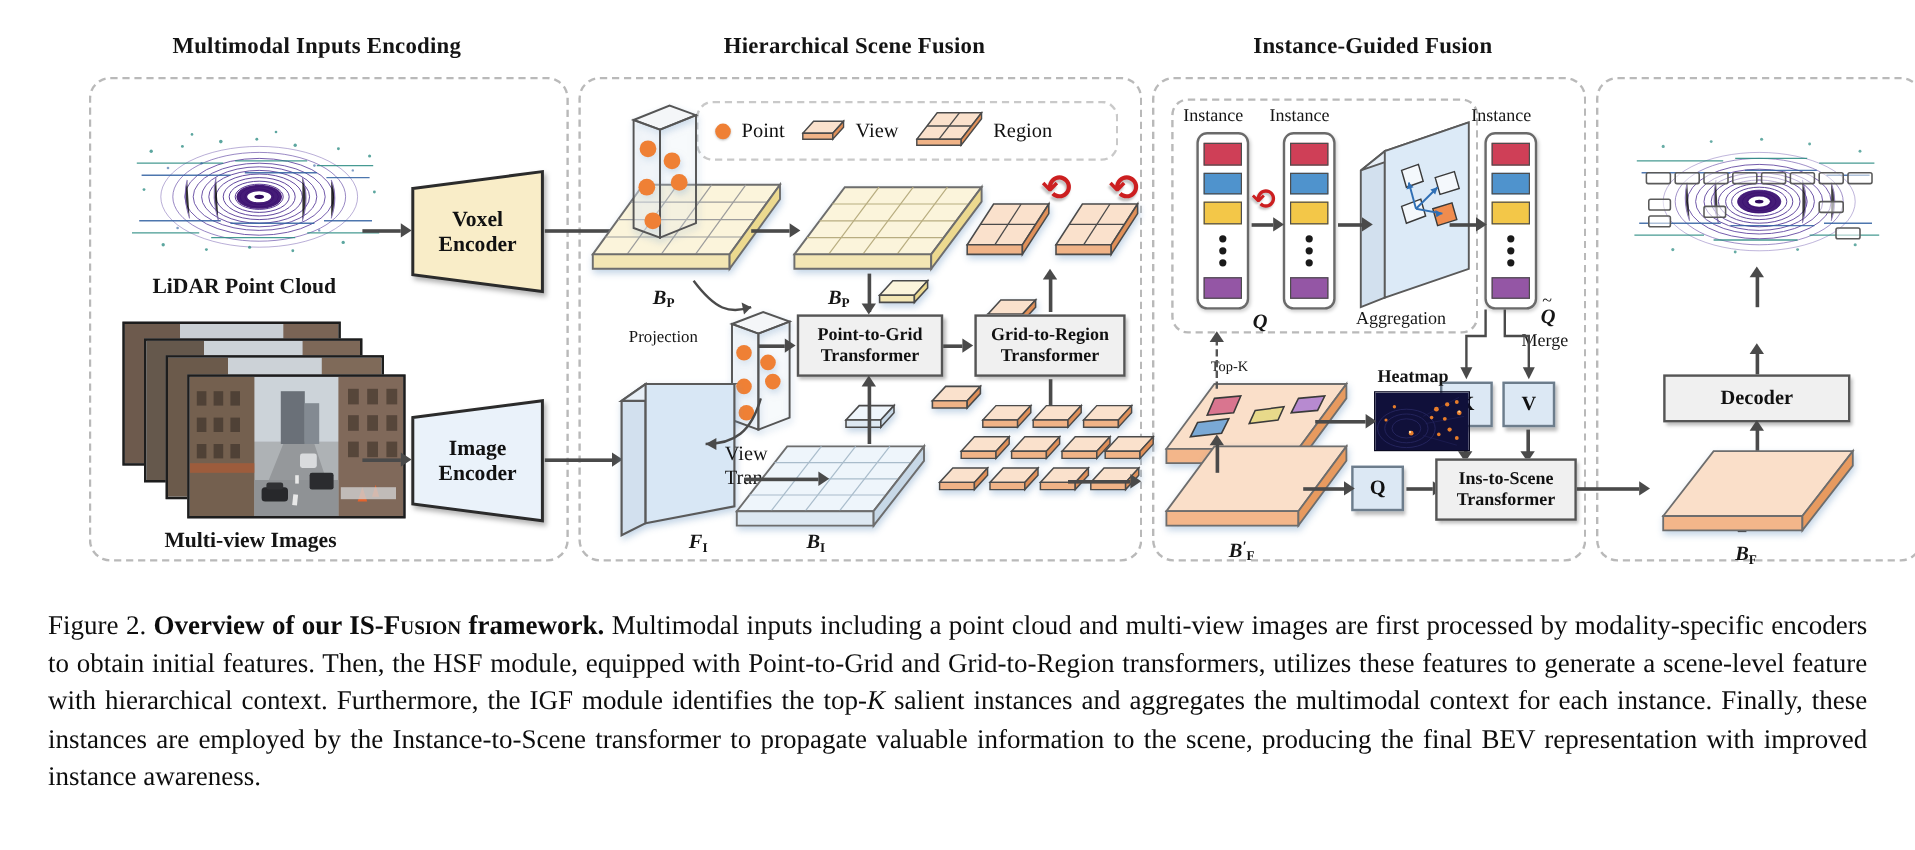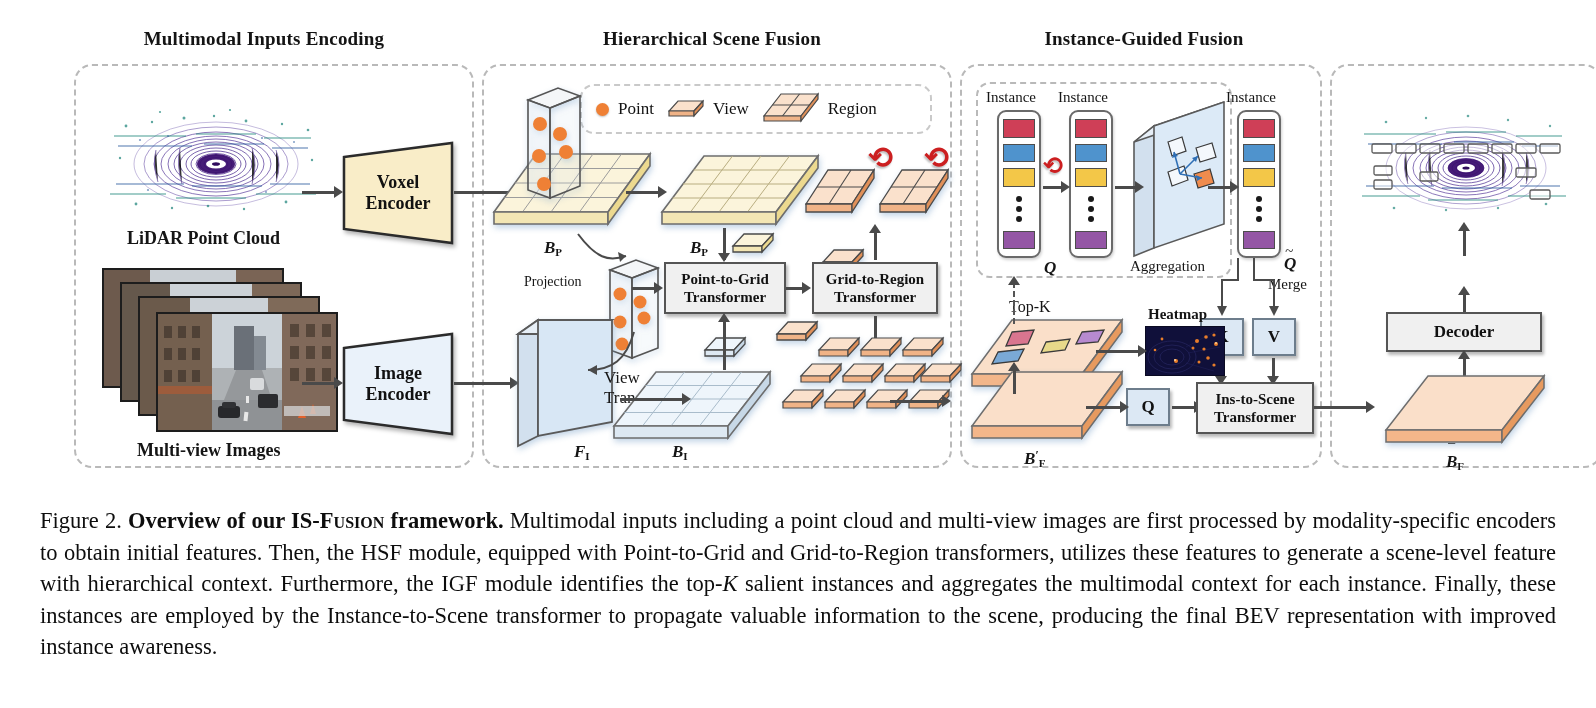--- a/index.html
+++ b/index.html
@@ -664,21 +664,21 @@
   </svg>
 
   <div class="box kv" style="left:1186px;top:318px;width:44px;height:38px;font-size:17px;">K</div>
   <div class="box kv" style="left:1238px;top:318px;width:44px;height:38px;font-size:17px;">V</div>
 
   <div class="ar" style="left:1206px;top:358px;width:2.5px;height:22px;"></div>
   <div class="arh d" style="left:1201px;top:376px;"></div>
   <div class="ar" style="left:1258px;top:358px;width:2.5px;height:22px;"></div>
   <div class="arh d" style="left:1253px;top:376px;"></div>
 
-  <div class="lab" style="left:995px;top:298px;font-size:16px;">Top-K</div>
+  <div class="lab" style="left:995px;top:298px;font-size:12px;">Top-K</div>
   <div class="plate" style="left:956px;top:318px;width:160px;height:80px;">
     <svg width="160" height="80" viewBox="0 0 160 80">
       <polygon points="42,2 152,2 112,56 2,56" fill="#fadfc9" stroke="#6d6d6d" stroke-width="1.5"></polygon>
       <polygon points="2,56 112,56 112,68 2,68" fill="#f3b68a" stroke="#6d6d6d" stroke-width="1.5"></polygon>
       <polygon points="112,56 152,2 152,14 112,68" fill="#e79a5f" stroke="#6d6d6d" stroke-width="1.5"></polygon>
       <g stroke="#3a3a3a" stroke-width="1.3">
         <polygon points="42,14 64,12 58,26 36,28" fill="#d9758f"></polygon>
         <polygon points="76,24 100,21 95,32 71,35" fill="#e8d98a"></polygon>
         <polygon points="112,14 134,12 128,24 106,26" fill="#b78ad0"></polygon>
         <polygon points="28,34 54,31 48,43 22,46" fill="#7aa9d6"></polygon>

